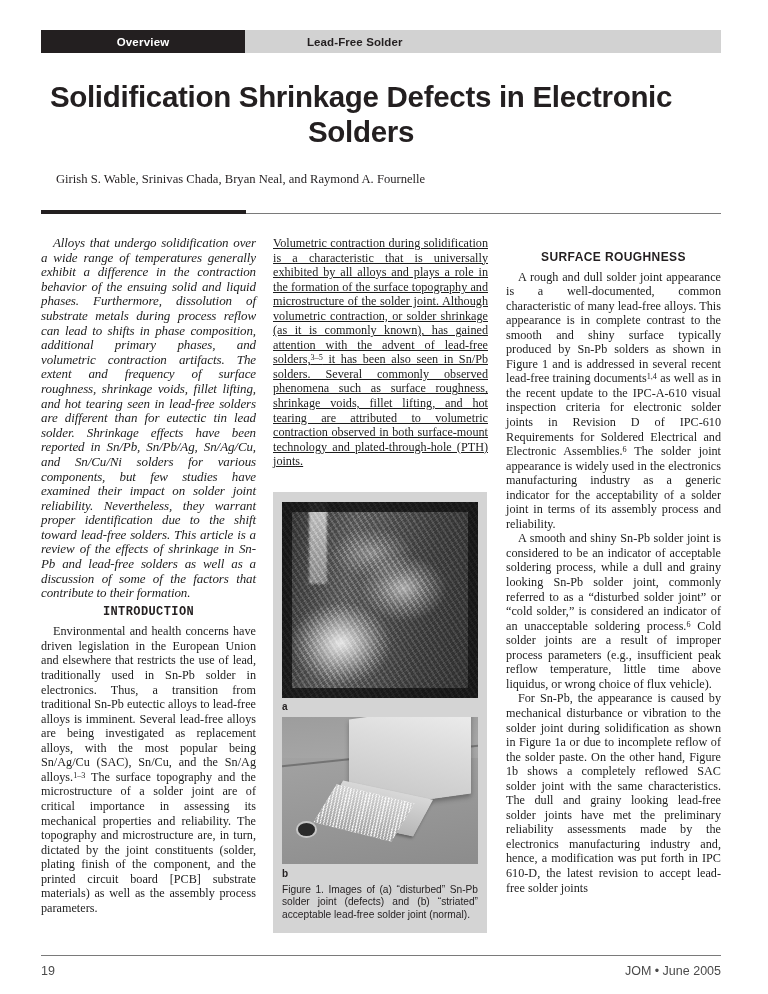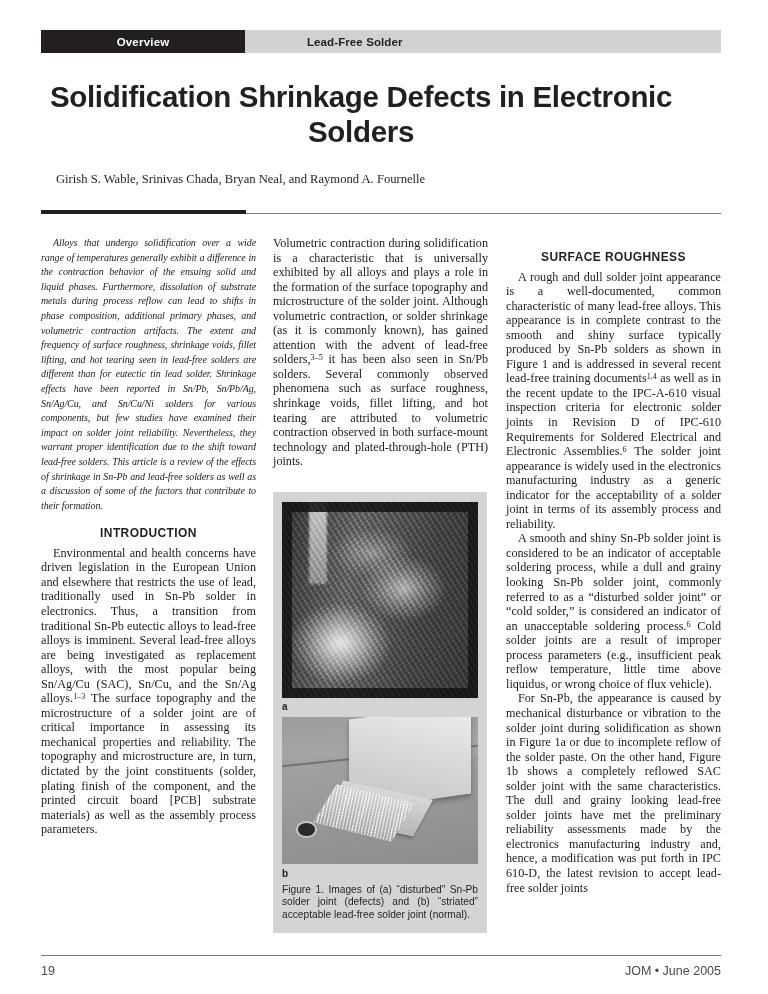--- a/index.html
+++ b/index.html
@@ -119,46 +119,46 @@
     top: 236px;
     width: 215px;
     text-align: justify;
     font-size: 12.2px;
     line-height: 14.55px;
     color: #1c1c1c;
     -webkit-hyphens: none;
     hyphens: none;
   }
   #col1 { left: 41px; }
-  #col2 { left: 273px; }
+  #col2 { left: 273px; text-decoration: underline; }
   #col3 { left: 506px; }
 
   .col p {
     margin: 0;
     text-indent: 12px;
   }
   .col p.noindent { text-indent: 0; }
 
   .abstract p {
     font-style: italic;
-    font-size: 10px;
+    font-size: 13px;
     line-height: 14.6px;
     letter-spacing: -0.1px;
   }
 
   h2.sec {
     font-family: "Liberation Sans", sans-serif;
     font-weight: bold;
     font-size: 12px;
     text-align: center;
     letter-spacing: 0.4px;
     margin: 11px 0 5px 0;
     color: #231f20;
   }
-  h2.sec.first { margin-top: 13px; }
+  h2.sec.first { margin-top: 4px; font-family: Liberation Mono, monospace; }
 
   sup { font-size: 8.2px; vertical-align: 0.42em; line-height: 0; }
 
   
   .figbox {
     position: absolute;
     left: 273px;
     top: 492px;
     width: 214px;
     background: #d4d4d4;

